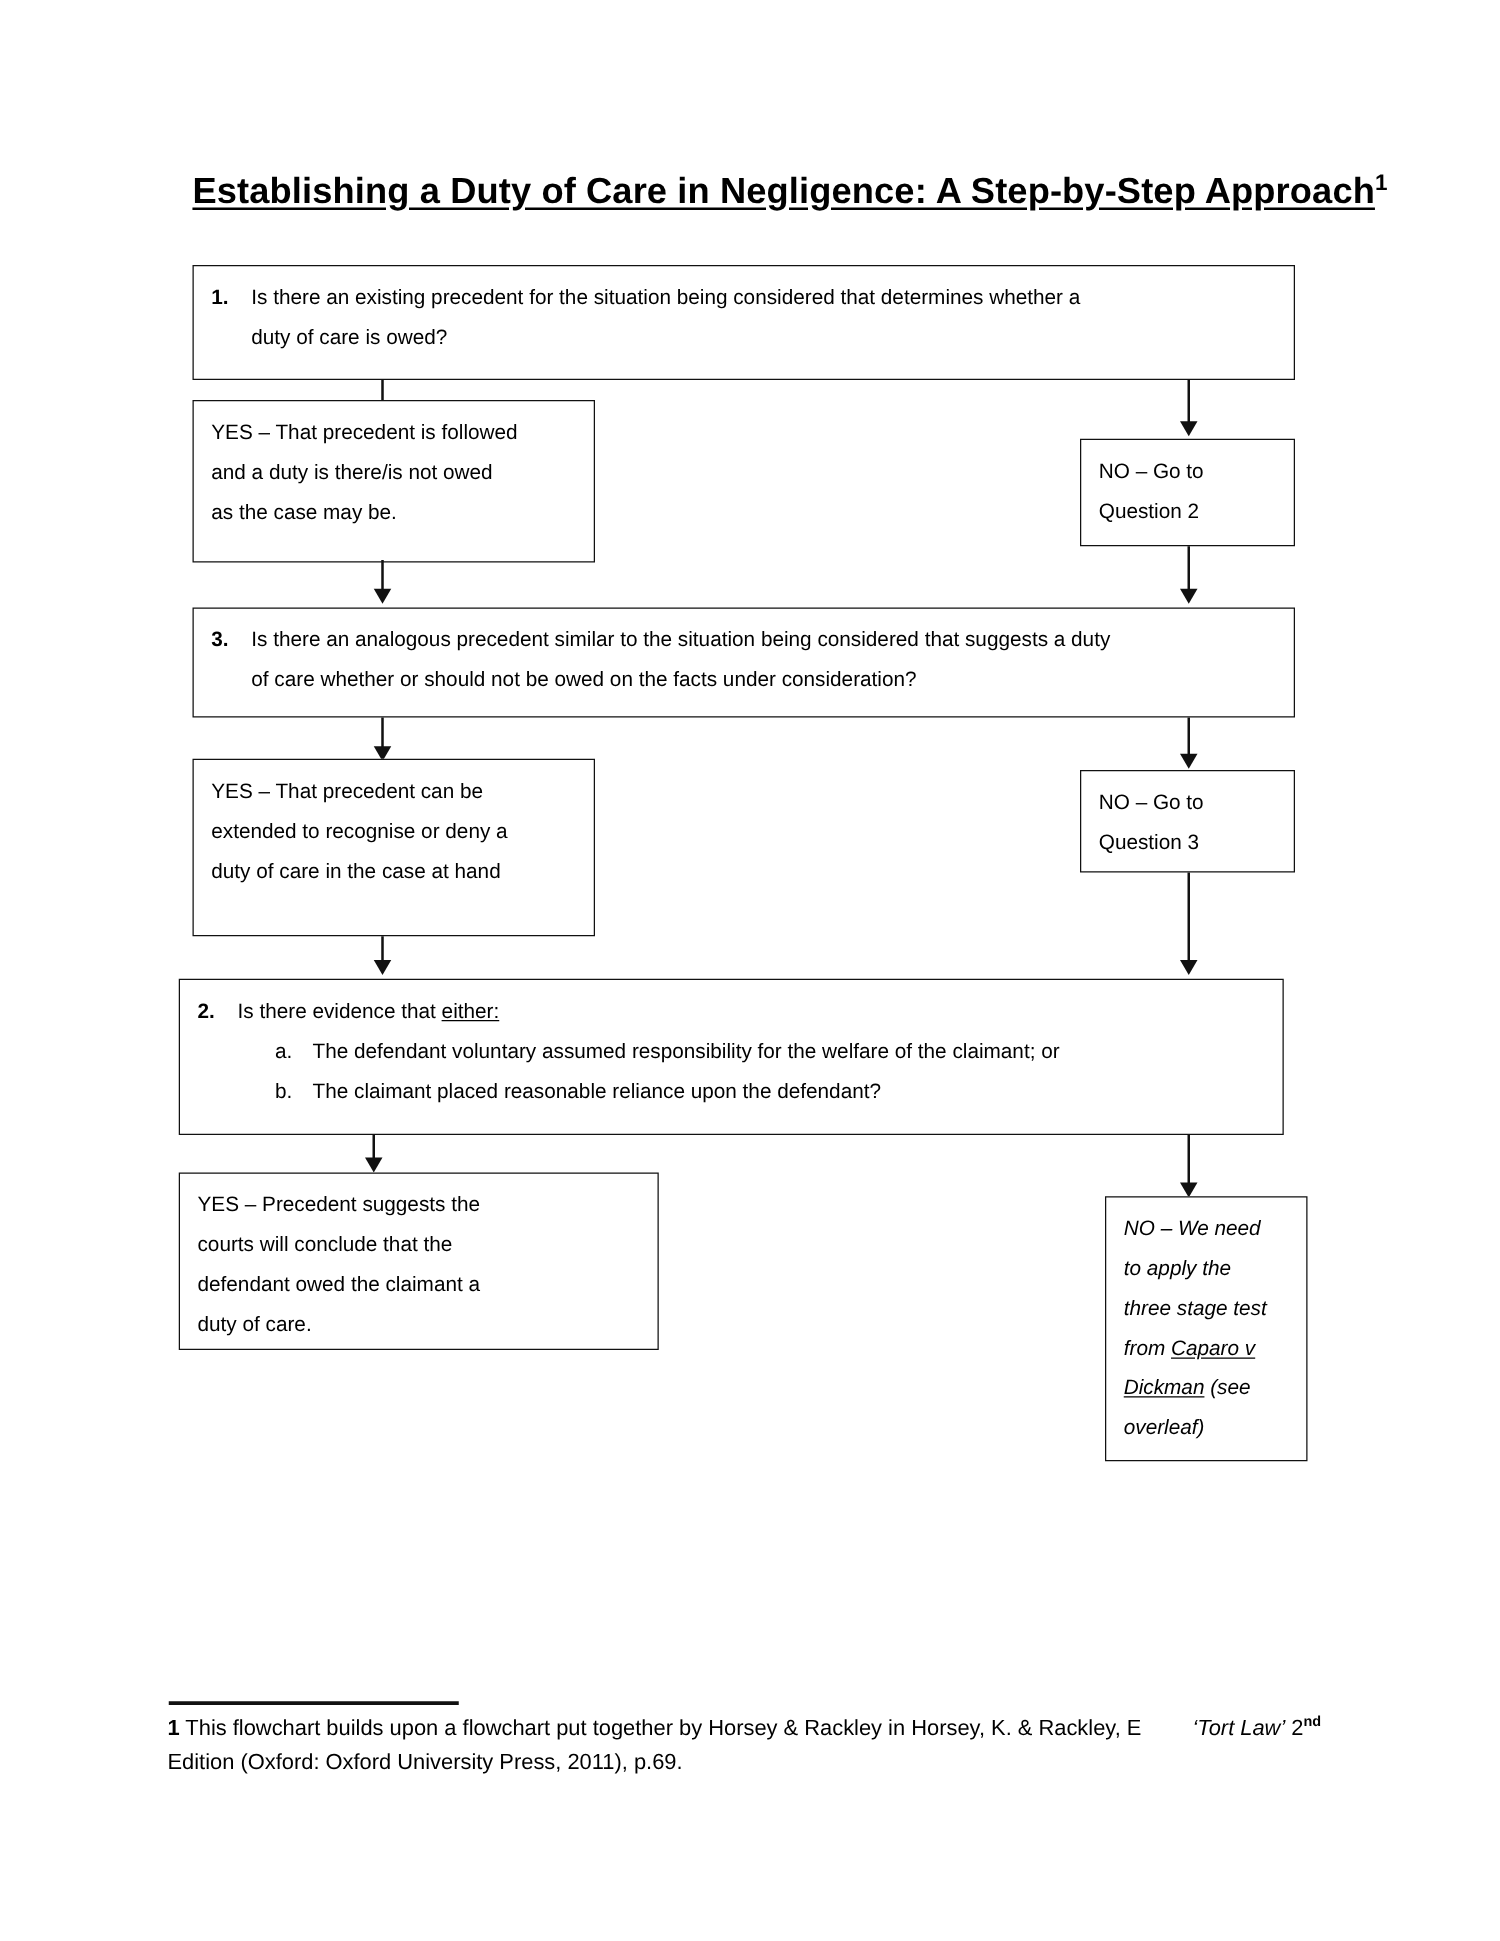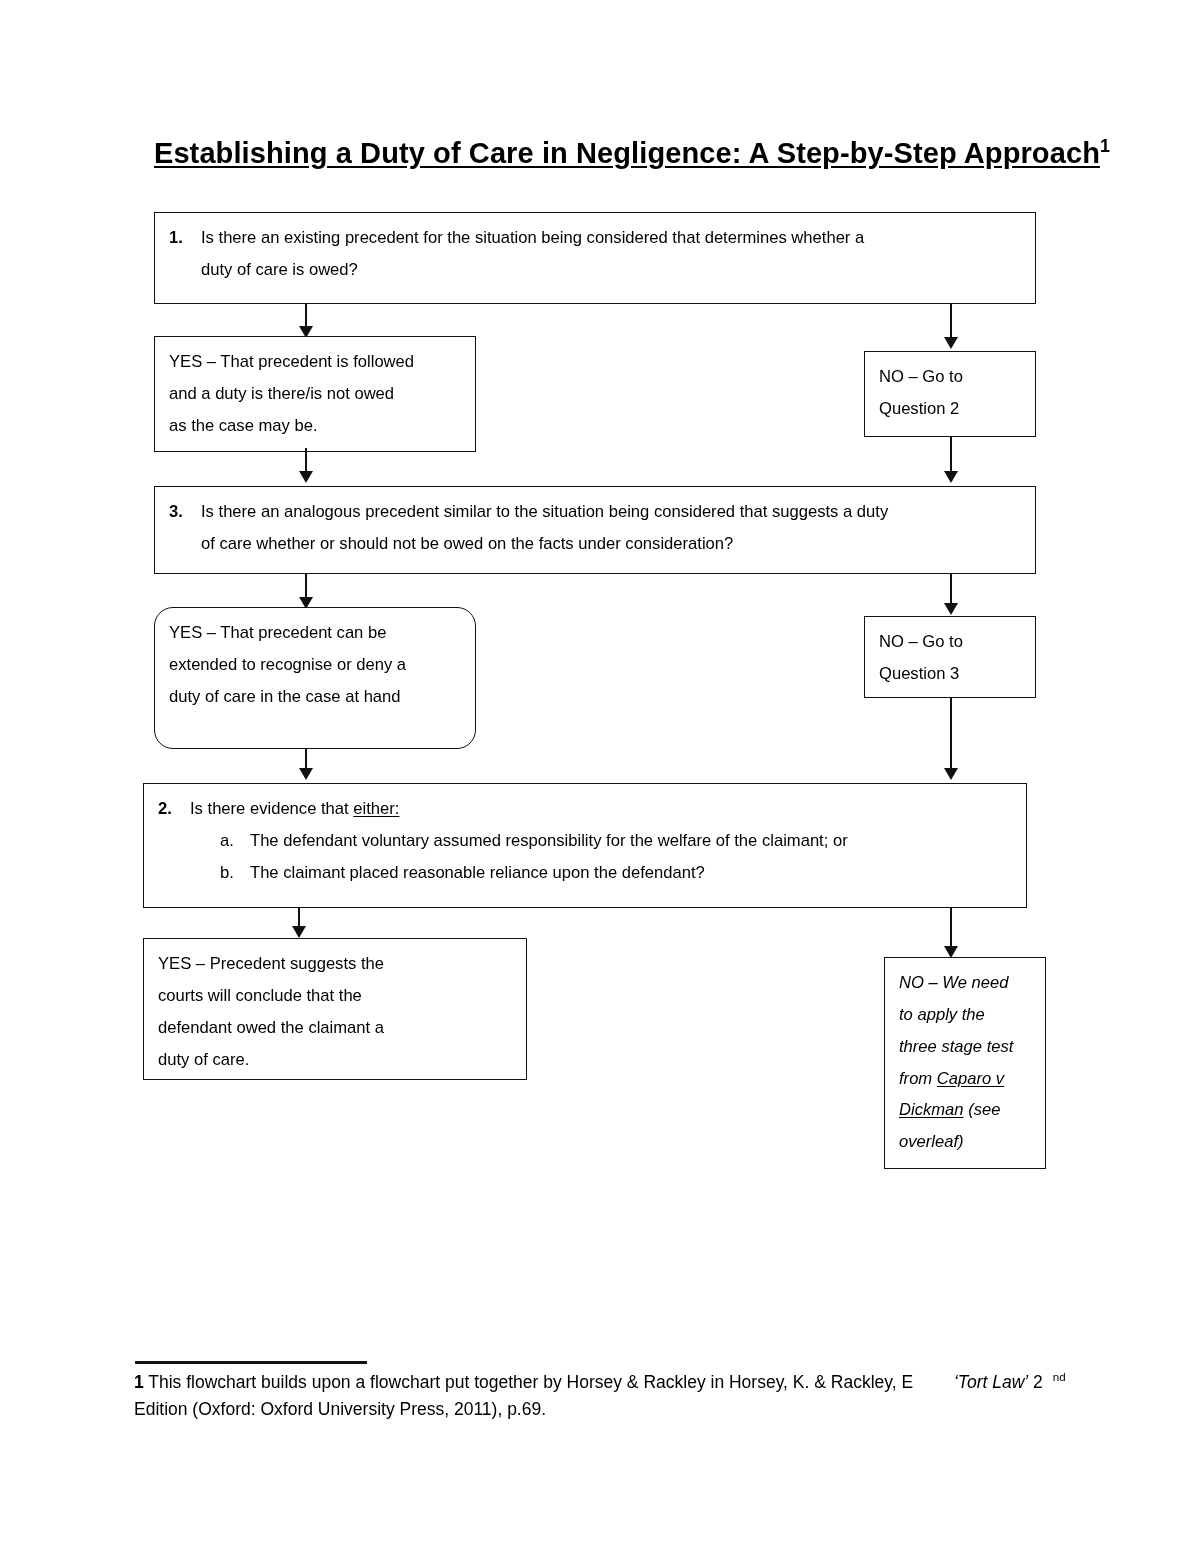--- a/index.html
+++ b/index.html
@@ -109,21 +109,21 @@
     position: absolute;
     left: 134px;
     top: 1369px;
     width: 940px;
     font-size: 17.5px;
     line-height: 1.52;
     font-family: "Liberation Sans", sans-serif;
   }
   .footnote .fn-marker { font-weight: bold; }
   .footnote .it { font-style: italic; margin-left: 36px; }
-  .footnote sup { font-size: 0.66em; vertical-align: super; font-weight: normal; margin-left: 10px; }
+  .footnote sup { font-size: 0.66em; vertical-align: super; font-weight: bold; }
 </style>
 </head>
 <body>
 
 <div id="page">
 
   <div class="doc-title">
     <span class="title-text">Establishing a Duty of Care in Negligence: A Step-by-Step Approach</span><sup>1</sup>
   </div>
 
@@ -139,21 +139,21 @@
       </div>
     </div>
   </div>
 
   <div class="conn" style="left:305px; top:304px; height:30px;"></div>
   <div class="arrowhead" style="left:298.5px; top:326px;"></div>
 
   <div class="conn" style="left:950px; top:304px; height:36px;"></div>
   <div class="arrowhead" style="left:943.5px; top:337px;"></div>
 
-  <div class="fbox" style="left:154px; top:336px; width:322px; height:116px;">
+  <div class="fbox" style="left:154px; top:320px; width:322px; height:130px;">
     <div class="inner">
       <div>YES – That precedent is followed</div>
       <div>and a duty is there/is not owed</div>
       <div>as the case may be.</div>
     </div>
   </div>
 
   <div class="fbox" style="left:864px; top:351px; width:172px; height:86px;">
     <div class="inner">
       <div>NO – Go to</div>
@@ -179,21 +179,21 @@
       </div>
     </div>
   </div>
 
   <div class="conn" style="left:305px; top:574px; height:29px;"></div>
   <div class="arrowhead" style="left:298.5px; top:597px;"></div>
 
   <div class="conn" style="left:950px; top:574px; height:36px;"></div>
   <div class="arrowhead" style="left:943.5px; top:603px;"></div>
 
-  <div class="fbox" style="left:154px; top:607px; width:322px; height:142px;border-radius:19px;">
+  <div class="fbox" style="left:154px; top:607px; width:322px; height:142px;">
     <div class="inner">
       <div>YES – That precedent can be</div>
       <div>extended to recognise or deny a</div>
       <div>duty of care in the case at hand</div>
     </div>
   </div>
 
   <div class="fbox" style="left:864px; top:616px; width:172px; height:82px;">
     <div class="inner">
       <div>NO – Go to</div>

